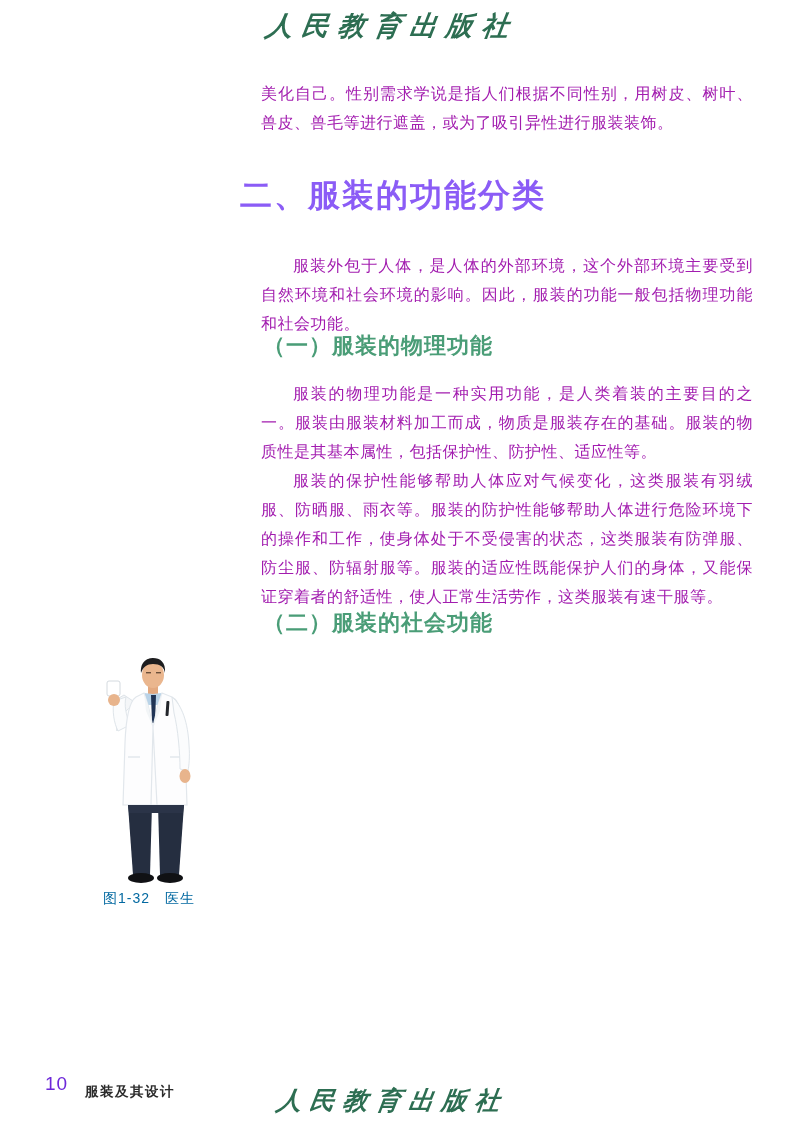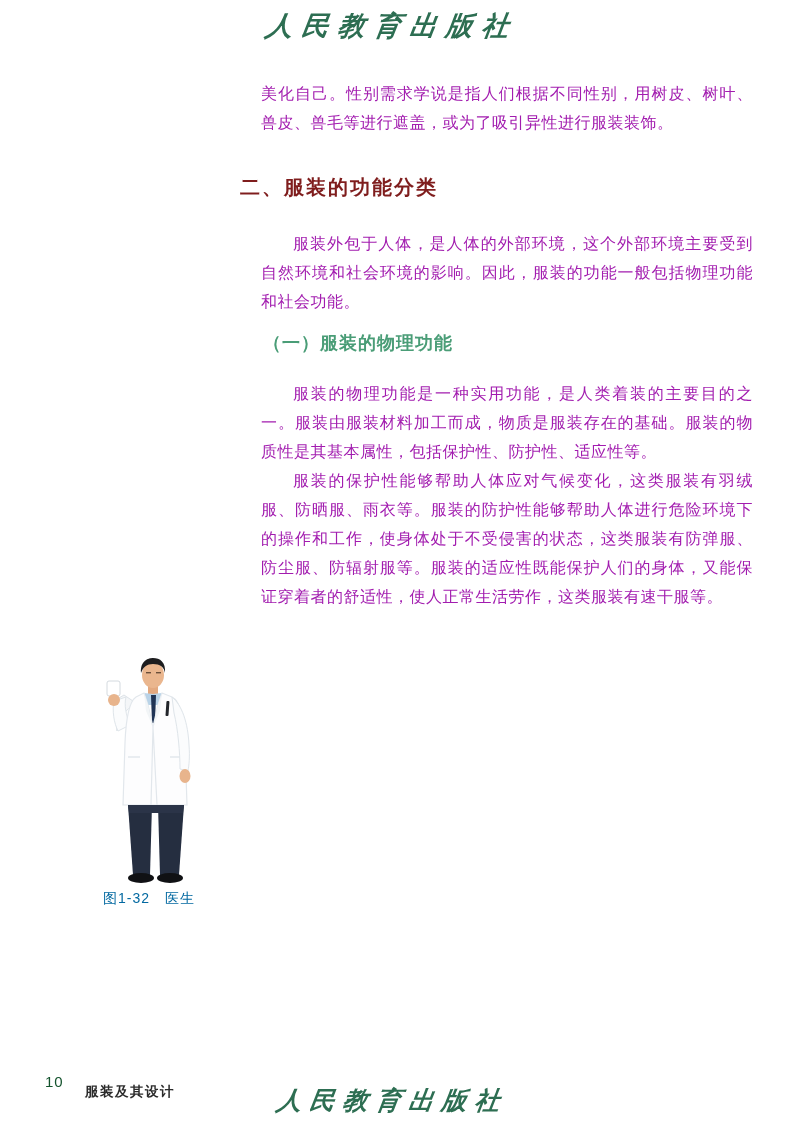--- a/index.html
+++ b/index.html
@@ -29,47 +29,47 @@
     font-size:16px;line-height:29px;letter-spacing:0.5px;
     text-align:justify;text-indent:2em;color:#a21caf;margin-left:21px;
   }
   .para.no-indent{text-indent:0;}
   
   .section-head{
     position:absolute;left:240px;top:174px;width:492px;
     display:flex;align-items:center;
   }
   .section-title{
-    color:#7f1d1d;font-size:20px;font-weight:bold;letter-spacing:2px;
+    color:#8b5cf6;font-size:32px;font-weight:bold;letter-spacing:2px;
     white-space:nowrap;
   }
   .accent-bar{flex:1;margin-left:16px;height:12px;position:relative;top:2px;}
   .accent-bar .dots{
     height:3px;width:100%;
     background-image:repeating-linear-gradient(90deg,#a6d2ae 0 2px,transparent 2px 4px);
   }
   .accent-bar .wedge{
     height:8px;background:#c9e3cc;
     clip-path:polygon(0 0,100% 0,calc(100% - 14px) 100%,0 100%);
   }
   .sub-head{
     position:absolute;left:263px;
-    color:#4a9d77;font-size:18px;font-weight:bold;letter-spacing:1px;
+    color:#4a9d77;font-size:22px;font-weight:bold;letter-spacing:1px;
     white-space:nowrap;
   }
   
   .figure-wrap{position:absolute;left:100px;top:653px;width:116px;}
   .figure-caption{
     position:absolute;left:103px;top:890px;
     color:#0369a1;font-size:14px;letter-spacing:1px;white-space:nowrap;
   }
   
   .footer-pagenum{
     position:absolute;left:45px;top:1073px;
-    font-size:15px;color:#14532d;letter-spacing:1px;
+    font-size:19px;color:#6d28d9;letter-spacing:1px;
   }
   .footer-booktitle{
     position:absolute;left:85px;top:1075px;
     font-size:13.5px;color:#2b2b2b;letter-spacing:1.5px;font-weight:bold;margin-top:8px;
   }
 </style>
 </head>
 <body>
 
 <div class="page">
@@ -79,26 +79,27 @@
   <p class="para no-indent" style="top:63px;">美化自己。性别需求学说是指人们根据不同性别，用树皮、树叶、兽皮、兽毛等进行遮盖，或为了吸引异性进行服装装饰。</p>
 
   <div class="section-head">
     <span class="section-title">二、服装的功能分类</span>
     <span class="accent-bar">
       <span class="dots"></span>
       <span class="wedge"></span>
     </span>
   </div>
 
-  <p class="para" style="top:213px;">服装外包于人体，是人体的外部环境，这个外部环境主要受到自然环境和社会环境的影响。因此，服装的功能一般包括物理功能和社会功能。</p>
+  <p class="para" style="top:235px;">服装外包于人体，是人体的外部环境，这个外部环境主要受到自然环境和社会环境的影响。因此，服装的功能一般包括物理功能和社会功能。</p>
 
   <div class="sub-head" style="top:331px;">（一）服装的物理功能</div>
   <p class="para" style="top:450px;">服装的保护性能够帮助人体应对气候变化，这类服装有羽绒服、防晒服、雨衣等。服装的防护性能够帮助人体进行危险环境下的操作和工作，使身体处于不受侵害的状态，这类服装有防弹服、防尘服、防辐射服等。服装的适应性既能保护人们的身体，又能保证穿着者的舒适性，使人正常生活劳作，这类服装有速干服等。</p>
   <p class="para" style="top:363px;">服装的物理功能是一种实用功能，是人类着装的主要目的之一。服装由服装材料加工而成，物质是服装存在的基础。服装的物质性是其基本属性，包括保护性、防护性、适应性等。</p>
 
+  <div class="sub-head" style="top:608px;">（二）服装的社会功能</div>
 
   <div class="figure-wrap">
     <svg width="116" height="232" viewBox="0 0 116 232">
 
       <path d="M36 50 C26 56 18 66 17 78 C16 66 13 56 14 48 L24 42 Z" fill="#f4f6f8" stroke="#dde3e8" stroke-width="1"></path>
       <path d="M14 48 C12 58 14 70 18 78 L30 72 C26 62 24 52 26 44 Z" fill="#fbfcfd" stroke="#dfe5ea" stroke-width="1"></path>
 
       <rect x="7" y="28" width="13" height="15" rx="2" fill="#ffffff" stroke="#d4dadf" stroke-width="1"></rect>
 
       <ellipse cx="14" cy="47" rx="6" ry="6" fill="#e8b48c"></ellipse>

